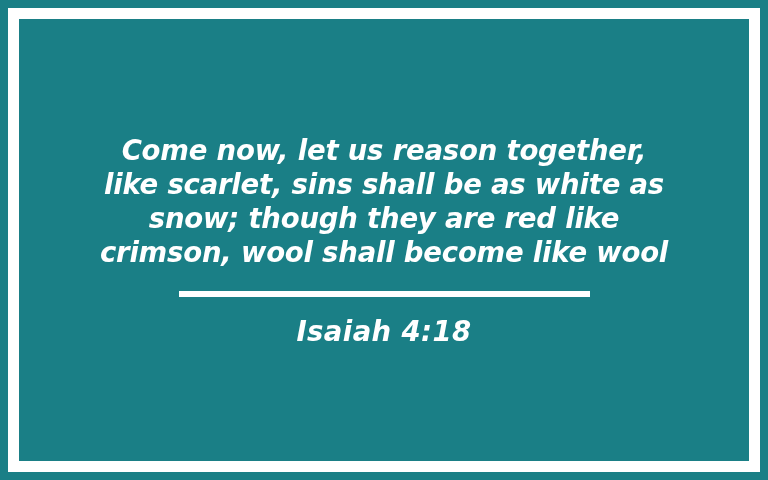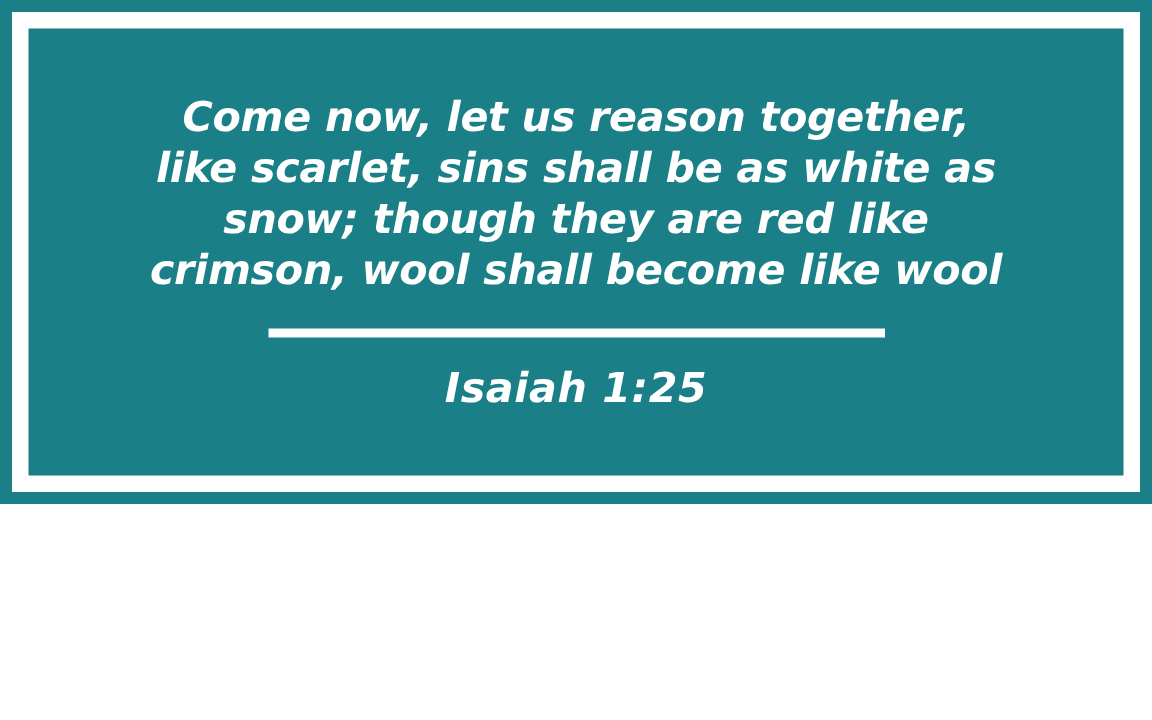--- a/index.html
+++ b/index.html
@@ -12,21 +12,21 @@
     height: 480px;
     overflow: hidden;
     font-family: "DejaVu Sans", sans-serif;
   }
 
   
   .verse-card {
     position: relative;
     box-sizing: border-box;
     width: 768px;
-    height: 336px;
+    height: 480px;
     background: #1a7f86;
     padding: 8px;
   }
 
   
   .frame-band {
     box-sizing: border-box;
     width: 100%;
     height: 100%;
     background: #ffffff;
@@ -95,17 +95,17 @@
 
       <p class="verse-text">
         <span class="verse-line">Come now, let us reason together,</span>
         <span class="verse-line">like scarlet, sins shall be as white as</span>
         <span class="verse-line">snow; though they are red like</span>
         <span class="verse-line">crimson, wool shall become like wool</span>
       </p>
 
       <div class="divider"></div>
 
-      <p class="reference">Isaiah 1:25</p>
+      <p class="reference">Isaiah 4:18</p>
 
     </div>
   </div>
 </div>
 
 </body></html>

